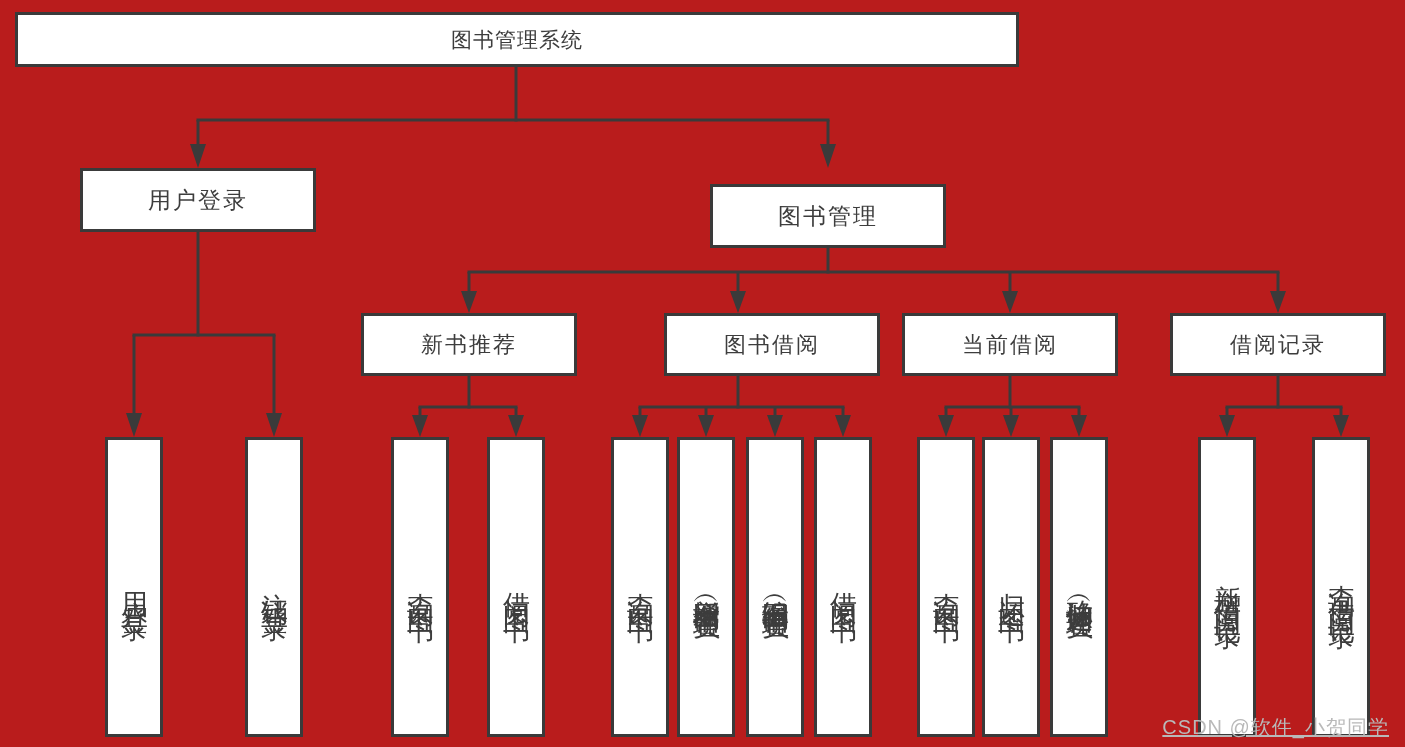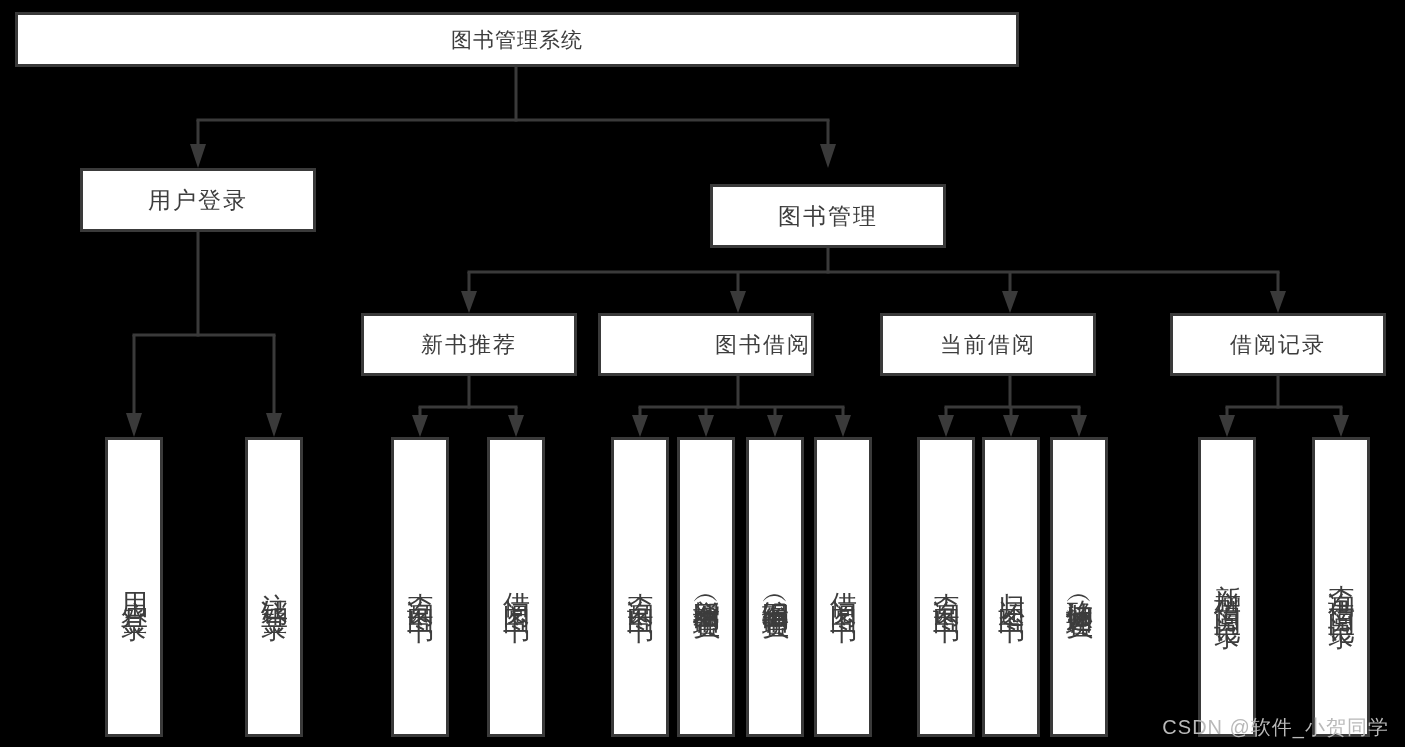--- a/index.html
+++ b/index.html
@@ -4,21 +4,21 @@
 <style>
   html, body { margin: 0; padding: 0; }
   body {
     font-family: "Liberation Sans", sans-serif;
     background: #ffffff;
   }
   .canvas {
     position: relative;
     width: 1405px;
     height: 747px;
-    background: #000000;
+    background: #b91c1c;
     overflow: hidden;
   }
   .connectors {
     position: absolute;
     left: 0; top: 0;
     width: 1405px; height: 747px;
     z-index: 1;
   }
   .box {
     position: absolute;
@@ -44,20 +44,21 @@
   .vtext.tight { letter-spacing: 2px; }
   .watermark {
     position: absolute;
     top: 714px;
     right: 16px;
     font-size: 20px;
     color: #b9b9b9;
     letter-spacing: 1px;
     z-index: 5;
     white-space: nowrap;
+    text-decoration: underline;
   }
 </style>
 </head>
 <body>
 
 <div class="canvas">
 
   <svg class="connectors" width="1405" height="747" viewBox="0 0 1405 747" xmlns="http://www.w3.org/2000/svg">
     <g stroke="#3a3a3a" stroke-width="3">
 
@@ -134,24 +135,24 @@
   <div class="box lvl2" style="left:80px;">
     <span>用户登录</span>
   </div>
   <div class="box lvl2" style="left:710px;margin-top:16px;">
     <span>图书管理</span>
   </div>
 
   <div class="box lvl3" style="left:361px;text-align:right;">
     <span>新书推荐</span>
   </div>
-  <div class="box lvl3" style="left:598px;justify-content:flex-end;">
+  <div class="box lvl3" style="left:664px;">
     <span>图书借阅</span>
   </div>
-  <div class="box lvl3" style="left:880px;">
+  <div class="box lvl3" style="left:902px;">
     <span>当前借阅</span>
   </div>
   <div class="box lvl3" style="left:1170px;">
     <span>借阅记录</span>
   </div>
 
   <div class="box leaf" style="left:105px;">
     <span class="vtext">用户登录</span>
   </div>
   <div class="box leaf" style="left:245px;">

